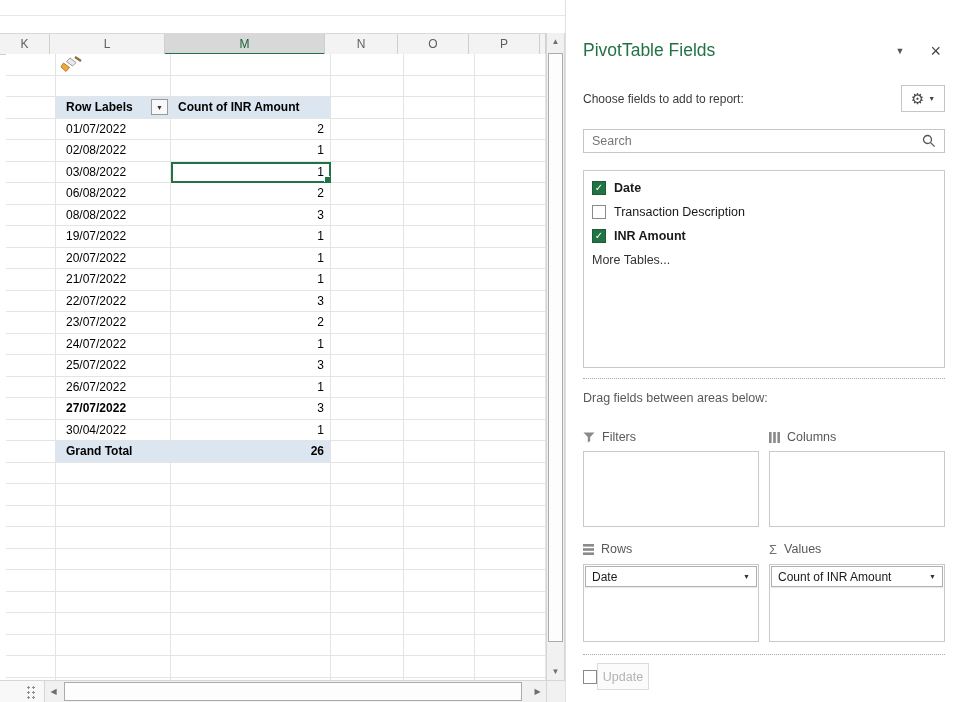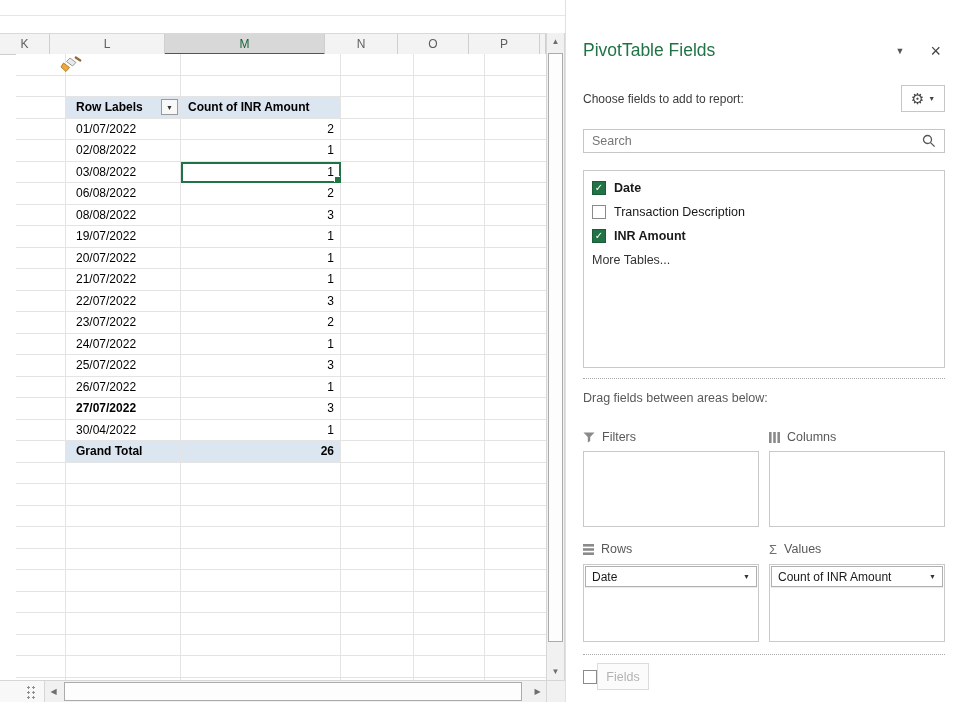--- a/index.html
+++ b/index.html
@@ -9,21 +9,21 @@
   
   .topbar { position:absolute; left:0; top:0; width:960px; height:16px; background:#fff; border-bottom:1px solid #e6e6e6; display:flex; justify-content:flex-end; align-items:center; }
   .topbar svg { margin-right:14px; }
 
   
   .colheaders { position:absolute; left:0; top:33px; width:546px; height:21px; display:flex; border-top:1px solid #d9d9d9; }
   .colh { height:21px; line-height:20px; text-align:center; font-size:12px; color:#5f5f5f; background:#f3f3f3; border-right:1px solid #cfcfcf; border-bottom:1px solid #cfcfcf; }
   .colh.sel { background:#d8d8d8; color:#17633c; border-bottom:2px solid #217346; }
 
   
-  .grid { position:absolute; left:16px; top:54px; width:546px; height:626px; overflow:hidden; background:#fff; }
+  .grid { position:absolute; left:6px; top:54px; width:546px; height:626px; overflow:hidden; background:#fff; }
   .grow { display:flex; height:21.5px; }
   .gcell { height:21.5px; border-right:1px solid #e4e4e4; border-bottom:1px solid #e4e4e4; font-size:12px; line-height:20.5px; color:#000; overflow:hidden; white-space:nowrap; position:relative; }
   .pv-h  { background:#dce6f1; font-weight:bold; }
   .pv-gt { background:#dce6f1; font-weight:bold; }
   .pv-left  { padding-left:10px; }
   .pv-left2 { padding-left:7px; }
   .pv-num { text-align:right; padding-right:6px; }
   .sel-cell { outline:2px solid #217346; outline-offset:-2px; z-index:2; }
   .sel-cell::after { content:""; position:absolute; right:-1px; bottom:-1px; width:5px; height:5px; background:#217346; border:1px solid #fff; z-index:3; }
   .flt-btn { position:absolute; right:2px; top:2px; width:17px; height:16px; border:1px solid #9a9a9a; background:#f8f8f8; font-size:7px; color:#333; display:flex; align-items:center; justify-content:center; line-height:1; }
@@ -509,17 +509,17 @@
         <div class="pill">
           <span class="lbl">Count of INR Amount</span>
           <span class="pill-dd">▼</span>
         </div>
       </div>
     </div>
 
     <div class="ps p-dotted d2"></div>
     <div class="ps p-bottom">
       <span class="cb off"></span>
-      <button class="update-btn" disabled="">Fields</button>
+      <button class="update-btn" disabled="">Update</button>
     </div>
 
   </div>
 </div>
 
 </body></html>

